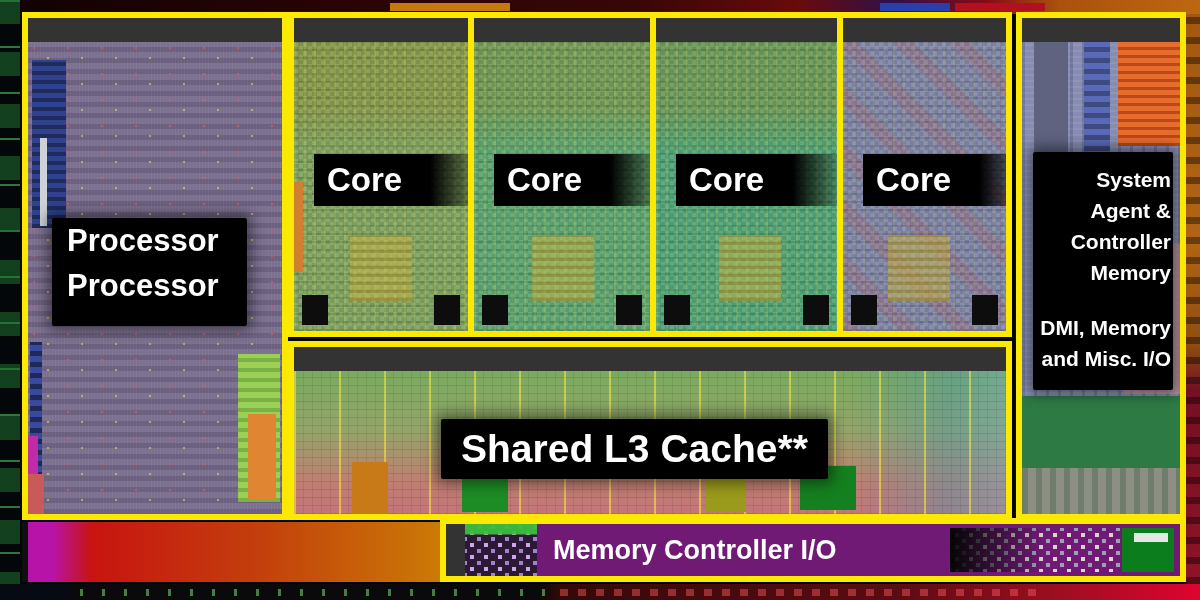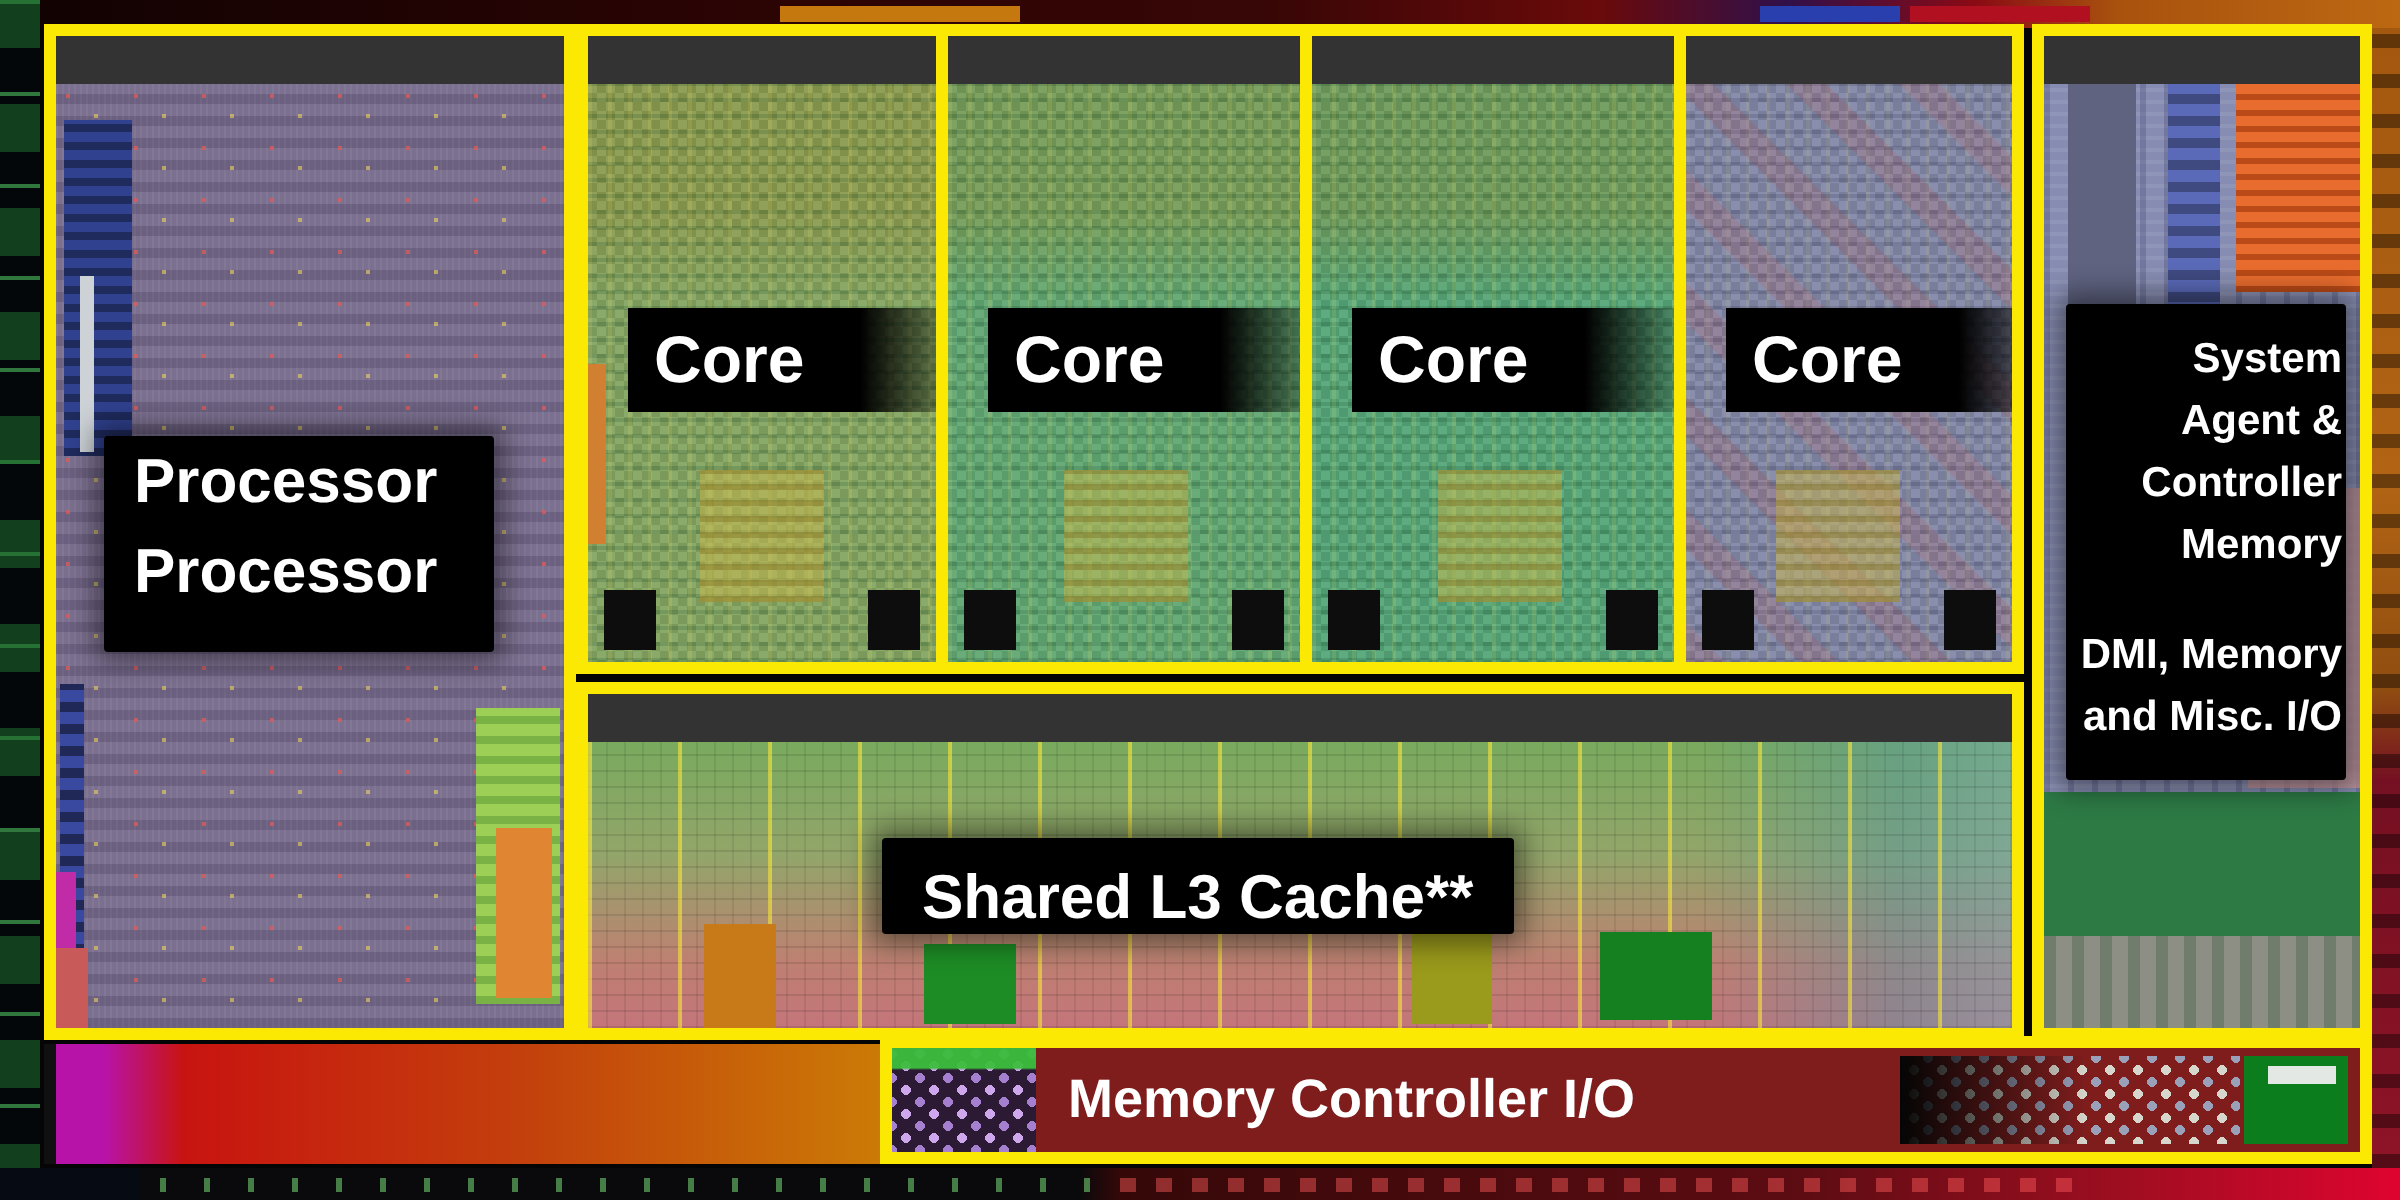--- a/index.html
+++ b/index.html
@@ -107,21 +107,21 @@
   .sa-orange{top:0;right:0;width:62px;height:104px;background:#e86c2e;
     background-image:repeating-linear-gradient(0deg, rgba(140,40,0,.5) 0 3px, transparent 3px 8px);}
   .sa-darkcol{left:12px;top:0;width:34px;height:168px;background:#5f6380;}
   .sa-bluecol{right:70px;top:0;width:26px;height:120px;background:#5a6ab8;
     background-image:repeating-linear-gradient(0deg, rgba(0,0,0,.3) 0 5px, transparent 5px 11px);}
   .sa-pink{right:0;bottom:120px;width:56px;height:150px;background:rgba(205,150,150,.7);}
   .sa-green{left:0;bottom:46px;width:100%;height:72px;background:#2d7a45;}
   .sa-grey{left:0;bottom:0;width:100%;height:46px;background:#8d8f85;
     background-image:repeating-linear-gradient(90deg, rgba(60,90,60,.35) 0 6px, transparent 6px 14px);}
   
-  .mcio-inner{position:absolute;inset:0;background:#7f1d1d;}
+  .mcio-inner{position:absolute;inset:0;background:#701a75;margin-left:19px;}
   .mcio-ltex{position:absolute;left:0;top:0;width:72px;height:100%;background-color:#2c1a34;
     background-image:
       linear-gradient(180deg, rgba(60,190,60,.95) 0 10px, rgba(60,190,60,0) 11px),
       radial-gradient(circle 3.5px at 7px 7px, #cda6ec 68%, rgba(0,0,0,0) 70%),
       radial-gradient(circle 3.5px at 7px 7px, #a57fd0 68%, rgba(0,0,0,0) 70%);
     background-size:auto,14px 12px,14px 12px;
     background-position:0 0,0 14px,7px 20px;}
   .mcio-rtex{position:absolute;right:60px;top:4px;width:170px;height:calc(100% - 8px);
     background-image:
       linear-gradient(90deg, #050505 0, rgba(5,5,5,0) 55%),
@@ -131,21 +131,21 @@
     background-position:0 0,0 12px,7px 18px;}
   .mcio-green{position:absolute;right:6px;top:4px;width:52px;height:calc(100% - 8px);background:#0c7d1d;}
   .mcio-greenbar{position:absolute;right:6px;top:5px;width:34px;height:9px;background:#e4e8e4;}
   
   .label-box{position:absolute;background:#000;color:#fff;font-weight:bold;z-index:6;
     box-shadow:0 0 14px 5px rgba(0,0,0,.45);border-radius:2px;}
   .core-label{left:20px;top:112px;width:158px;height:52px;line-height:52px;padding-left:13px;
     font-size:33px;background:linear-gradient(90deg,#000 0 68%, rgba(0,0,0,0) 100%);
     box-shadow:none;border-radius:0;}
   .pg-label{left:24px;top:176px;width:180px;padding:0 0 18px 15px;font-size:31px;line-height:45px;}
-  .l3-label{left:147px;top:48px;height:48px;line-height:60px;padding:0 20px;font-size:31px;white-space:nowrap;}
+  .l3-label{left:147px;top:48px;height:60px;line-height:60px;padding:0 20px;font-size:39px;white-space:nowrap;}
   .sa-label{left:11px;top:110px;width:136px;padding:12px 2px 16px;font-size:21px;line-height:31px;text-align:right;}
   .sa-gap{height:24px;}
   .sa-italic{font-style:italic;}
   .mcio-label{position:absolute;left:88px;top:50%;transform:translateY(-50%);
     color:#fff;font-size:27px;font-weight:bold;z-index:6;white-space:nowrap;}
 </style>
 </head>
 <body>
 
 <div id="canvas">

